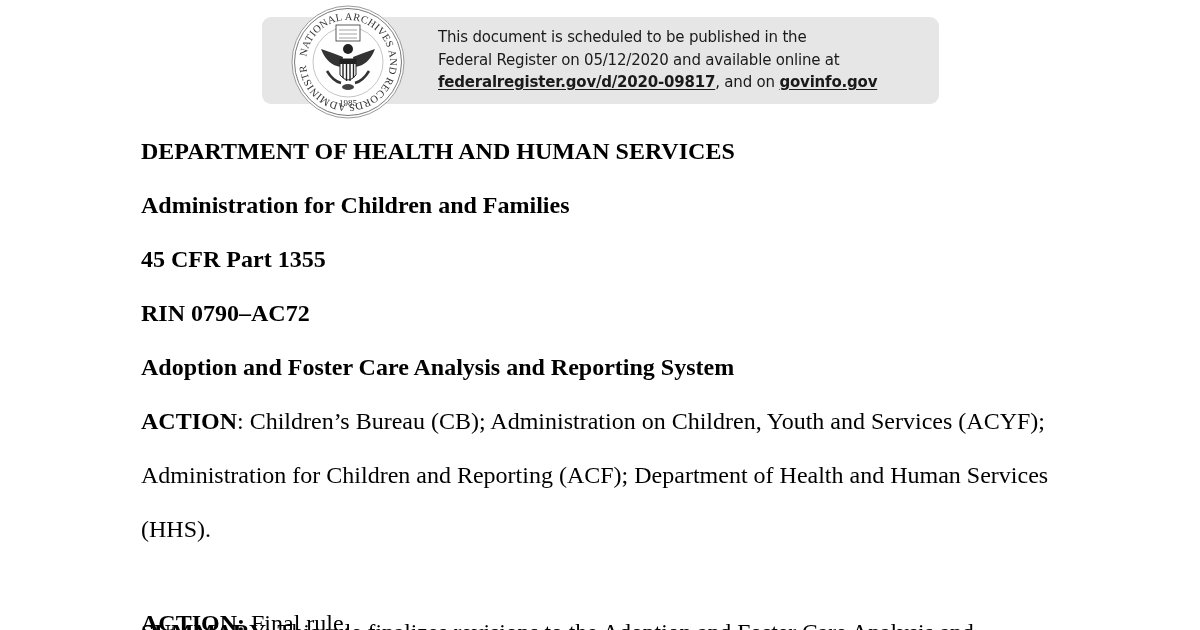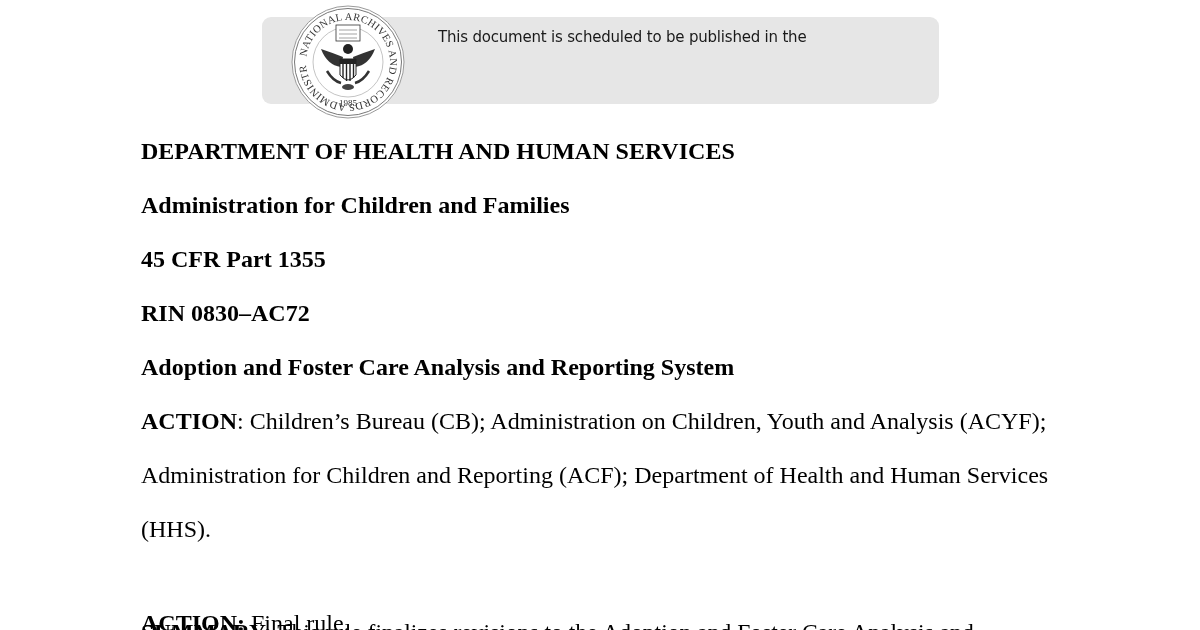--- a/index.html
+++ b/index.html
@@ -101,27 +101,29 @@
   <line x1="62.5" y1="59" x2="62.5" y2="73" stroke="#222" stroke-width="1.4"></line>
 
   <path d="M 36 66 Q 42 76 50 78" fill="none" stroke="#333" stroke-width="2.5"></path>
   <path d="M 78 66 Q 72 76 64 78" fill="none" stroke="#333" stroke-width="2.5"></path>
   <ellipse cx="57" cy="82" rx="6" ry="3" fill="#444"></ellipse>
   <text x="57" y="101" text-anchor="middle" font-family="Liberation Serif, serif" font-size="9" fill="#333">1985</text>
 </svg>
 
 <div class="banner-text">
   <span class="line">This document is scheduled to be published in the</span>
+  <span class="line">Federal Register on 05/12/2020 and available online at</span>
+  <span class="line"><a>federalregister.gov/d/2020-09817</a><span>, and on </span><a>govinfo.gov</a></span>
 </div>
 
 <div class="doc-line bold" style="top:137px;">DEPARTMENT OF HEALTH AND HUMAN SERVICES</div>
 <div class="doc-line bold" style="top:191px;">Administration for Children and Families</div>
 <div class="doc-line bold" style="top:245px;">45 CFR Part 1355</div>
-<div class="doc-line bold" style="top:299px;">RIN 0830–AC72</div>
+<div class="doc-line bold" style="top:299px;">RIN 0790–AC72</div>
 <div class="doc-line bold" style="top:353px;">Adoption and Foster Care Analysis and Reporting System</div>
 
-<div class="doc-line" style="top:407px;"><span class="bold">ACTION</span><span>: </span><span>Children’s Bureau (CB); Administration on Children, Youth and Analysis (ACYF);</span></div>
+<div class="doc-line" style="top:407px;"><span class="bold">ACTION</span><span>: </span><span>Children’s Bureau (CB); Administration on Children, Youth and Services (ACYF);</span></div>
 <div class="doc-line" style="top:461px;">Administration for Children and Reporting (ACF); Department of Health and Human Services</div>
 <div class="doc-line" style="top:515px;">(HHS).</div>
 
 <div class="doc-line" style="top:569px;margin-top:40px;"><span class="bold">ACTION:</span><span> Final rule.</span></div>
 
 <div class="cut-line"><span class="bold">SUMMARY:</span><span> This rule finalizes revisions to the Adoption and Foster Care Analysis and</span></div>
 
 </body></html>

